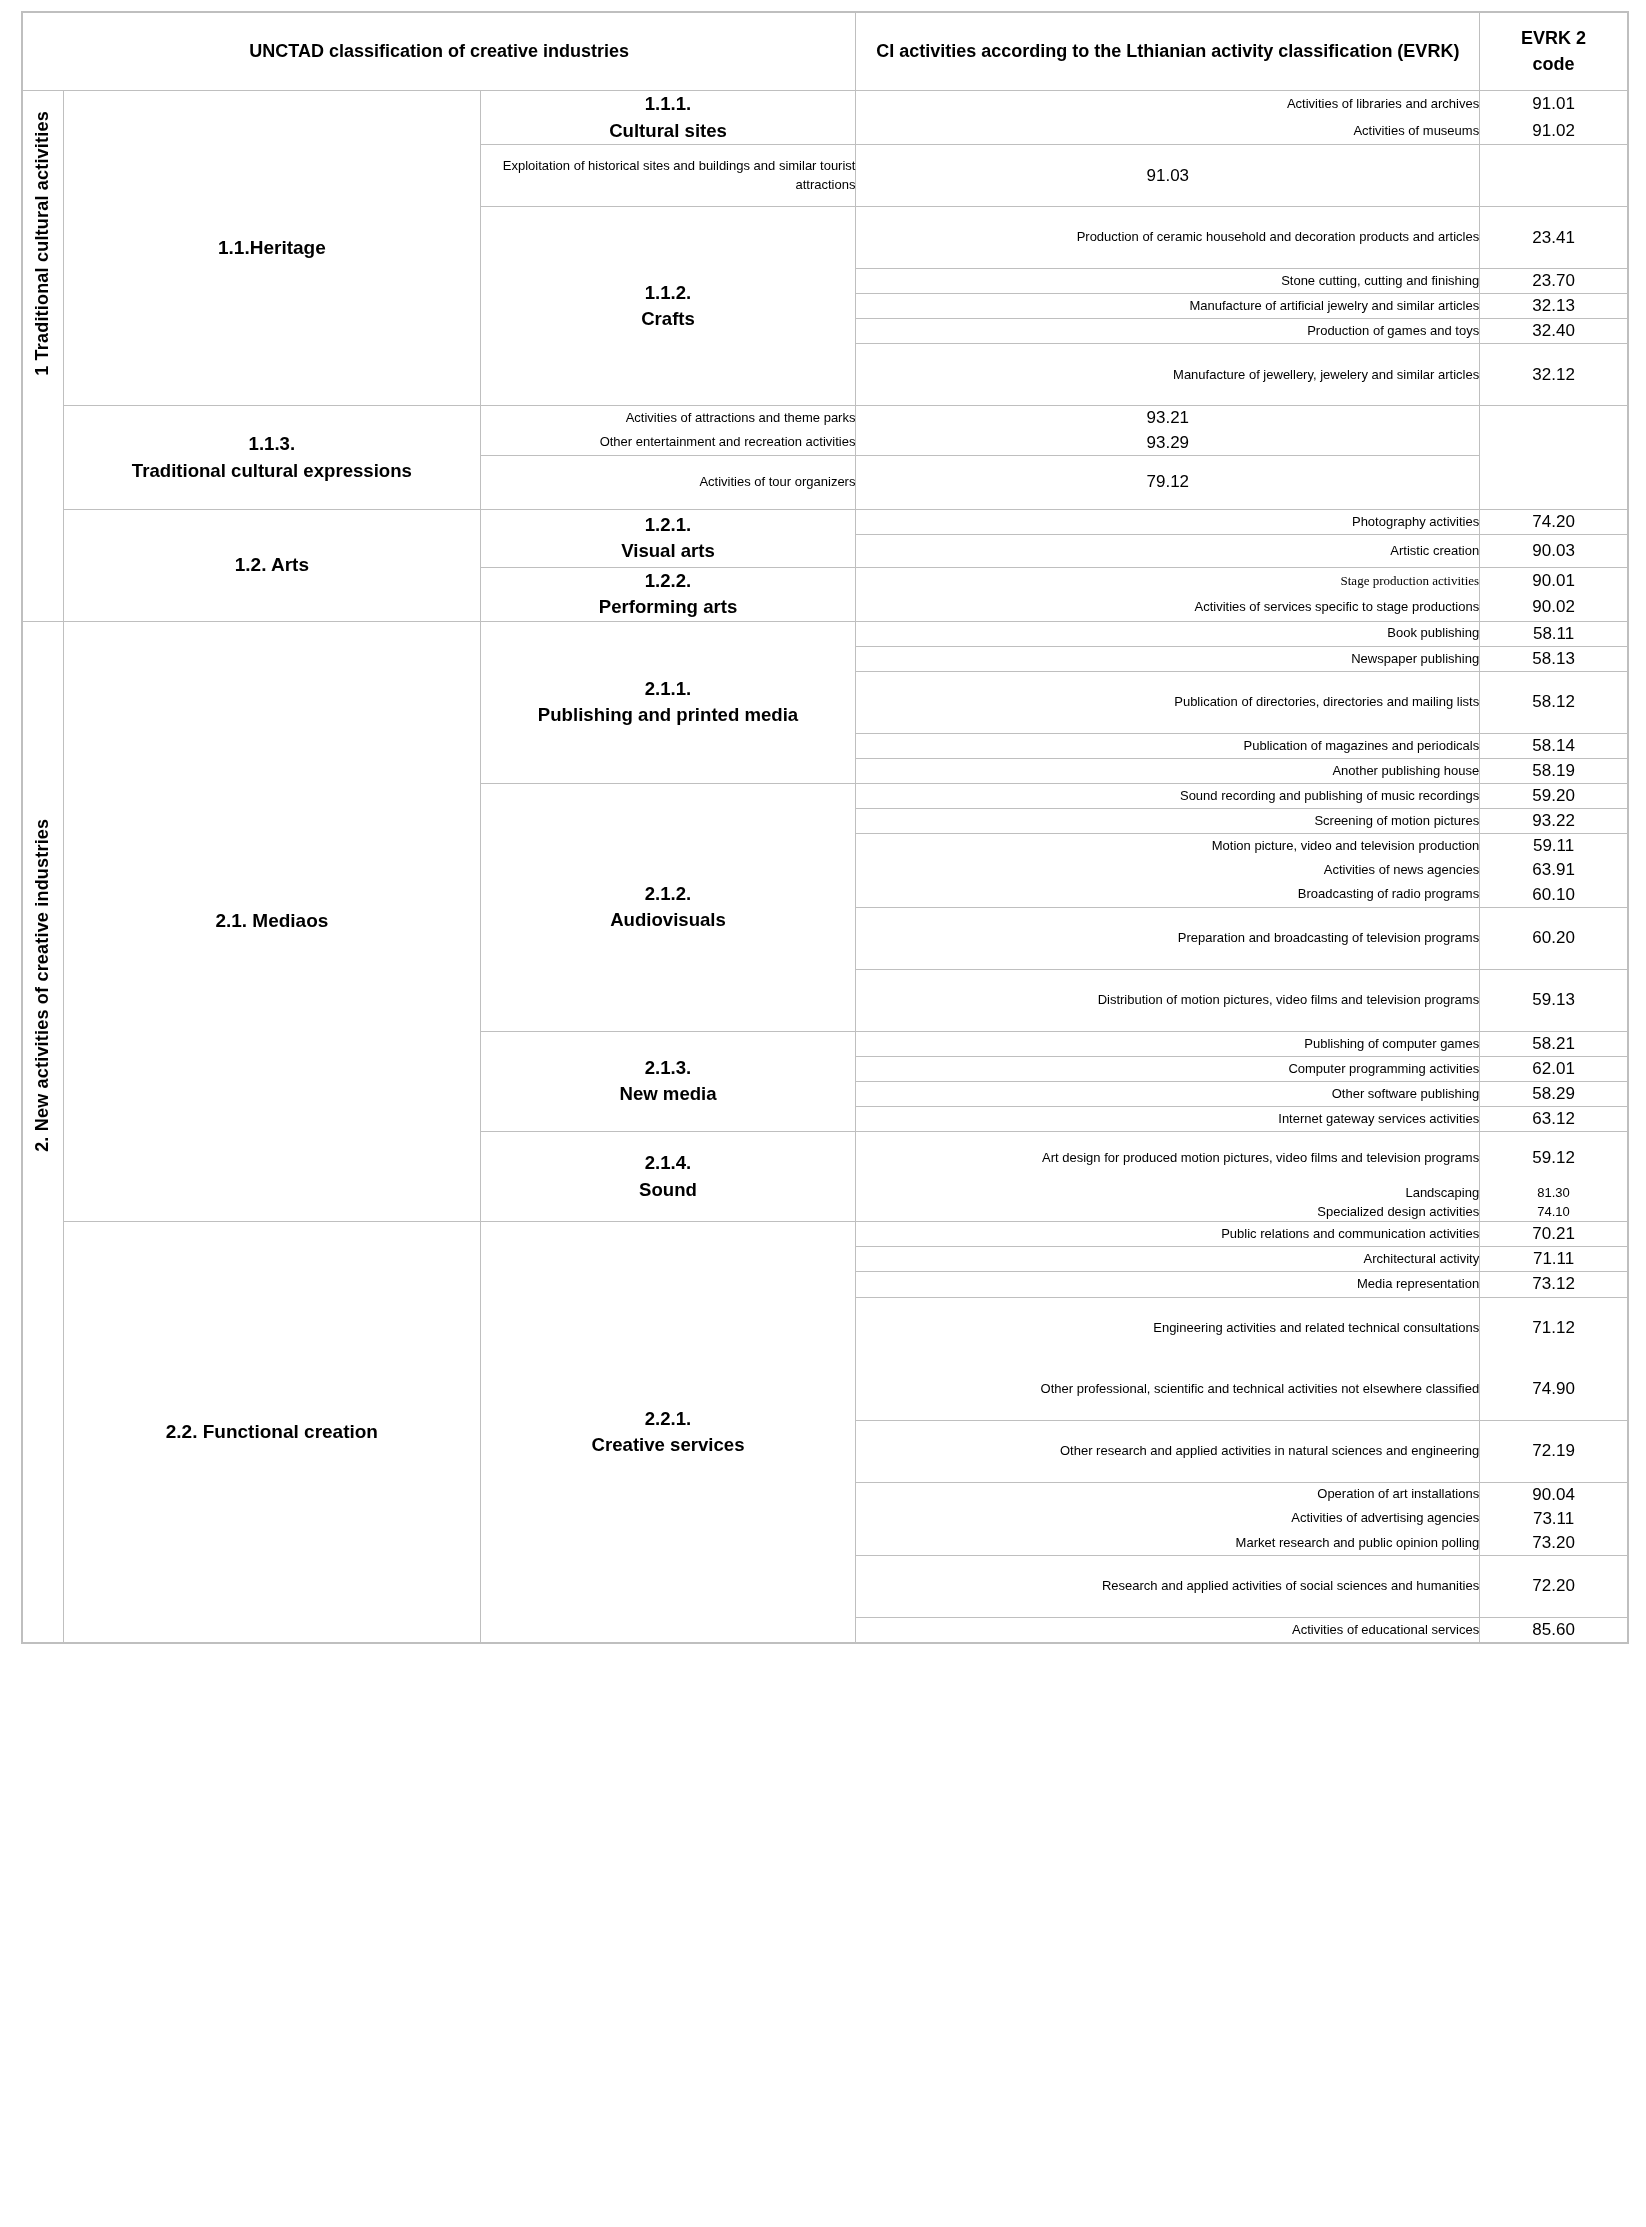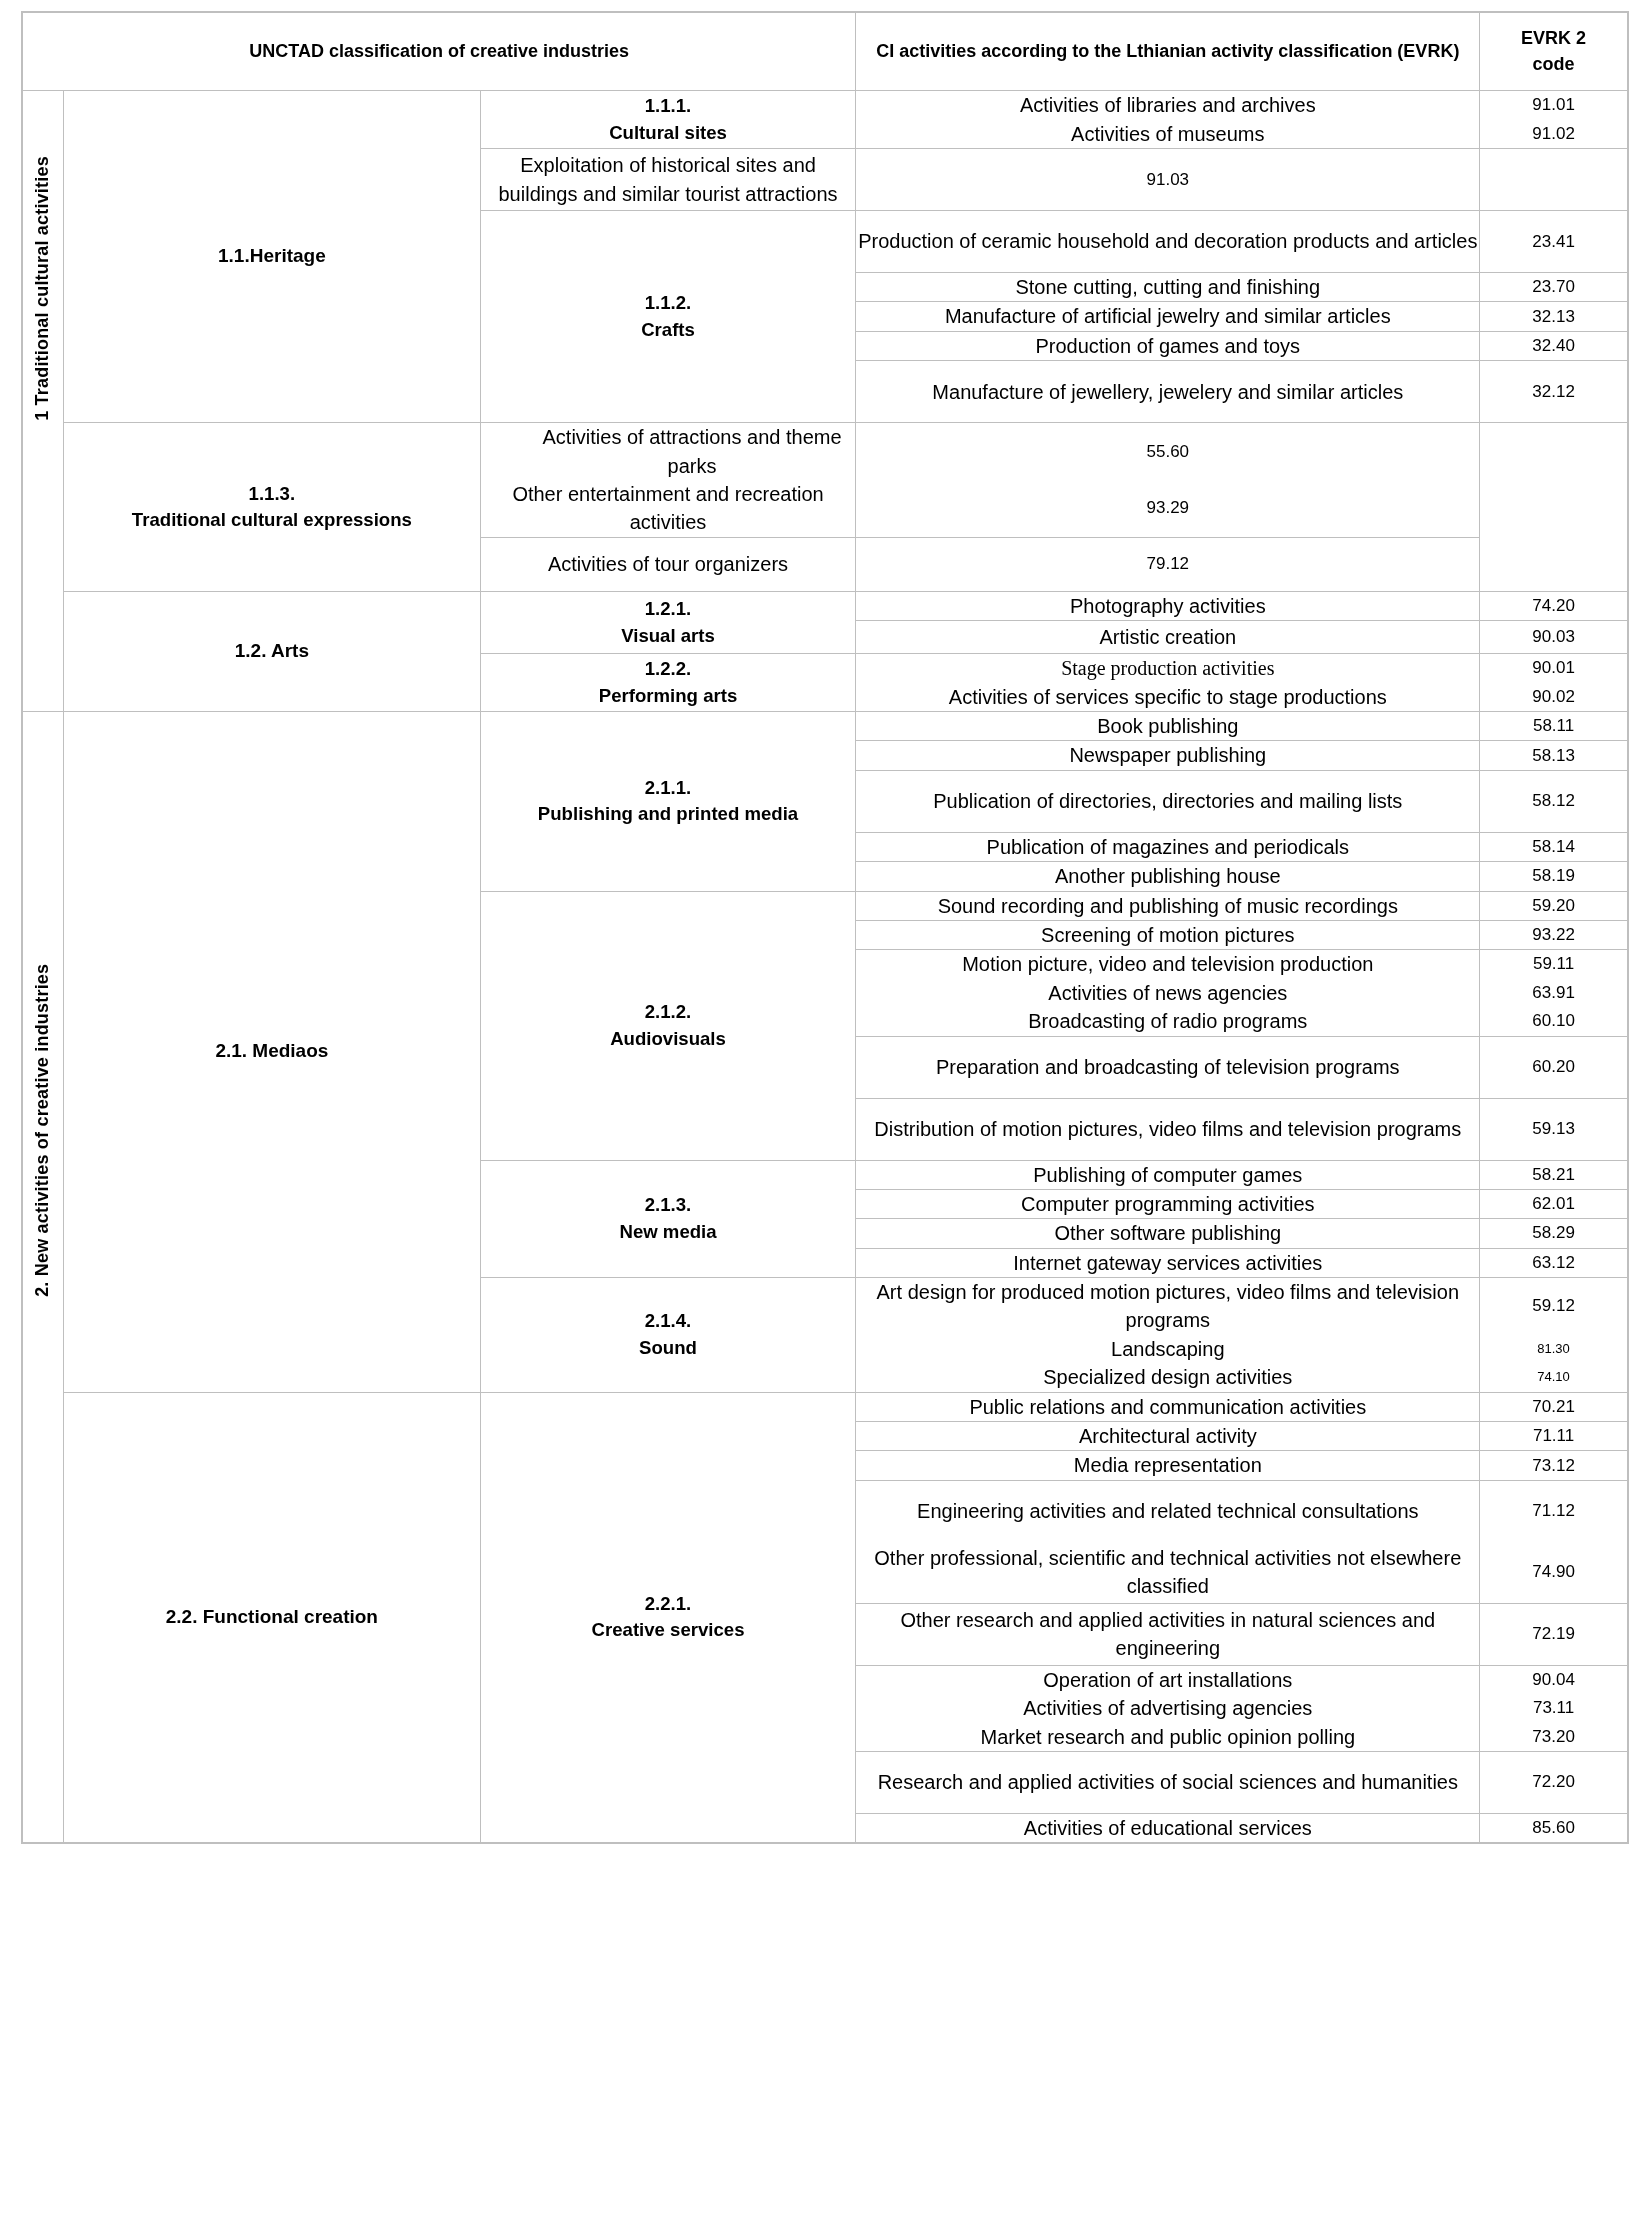--- a/index.html
+++ b/index.html
@@ -88,22 +88,22 @@
     text-align: center;
     font-weight: bold;
     font-size: 18.6px;
     padding: 7.2px 13.4px 0 13.4px;
     vertical-align: top;
   }
   td.lvl2 .ln { display: block; }
 
   
   td.act {
-    text-align: center;
-    font-size: 20px;
+    text-align: right;
+    font-size: 13px;
     padding: 4.6px 8.2px 4.6px 8.2px;
   }
 
   
   td.code {
     text-align: center;
     font-size: 17px;
     padding: 4.6px 3.1px 4.6px 3.1px;
     vertical-align: top;
   }
@@ -184,21 +184,21 @@
         <td class="act" style="height:61px;">Manufacture of jewellery, jewelery and similar articles</td>
         <td class="code">32.12</td>
       </tr>
 
       <tr>
         <td class="lvl2" rowspan="3">
           <span class="ln">1.1.3.</span>
           <span class="ln">Traditional cultural expressions</span>
         </td>
         <td class="act" style="border-bottom:none;padding-left:48px;">Activities of attractions and theme parks</td>
-        <td class="code" style="border-bottom:none;">55.60</td>
+        <td class="code" style="border-bottom:none;">93.21</td>
       </tr>
       <tr>
         <td class="act" style="border-top:none;">Other entertainment and recreation activities</td>
         <td class="code" style="border-top:none;">93.29</td>
       </tr>
       <tr>
         <td class="act" style="height:53px;">Activities of tour organizers</td>
         <td class="code">79.12</td>
       </tr>
 

